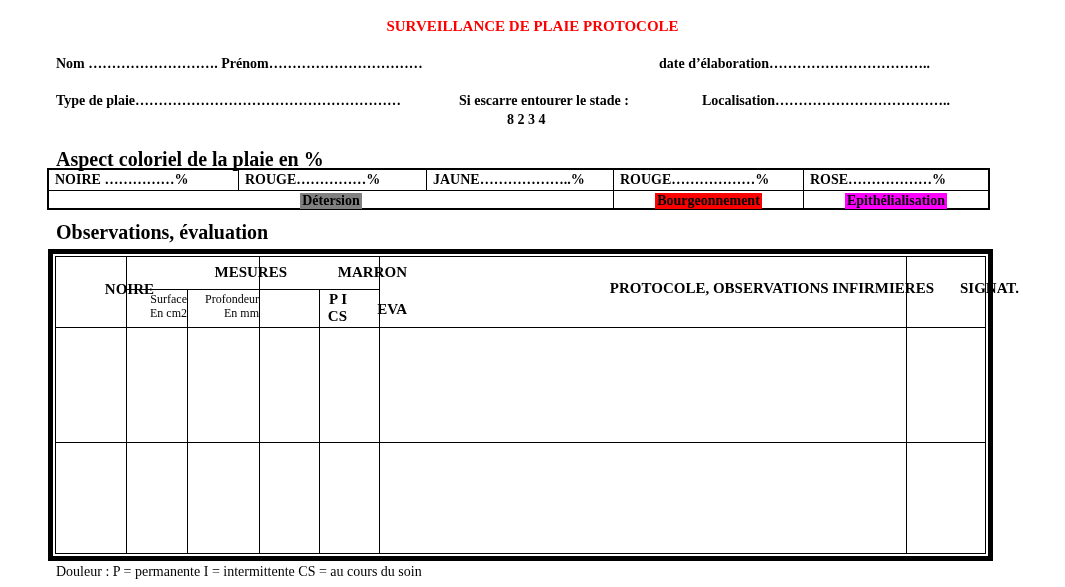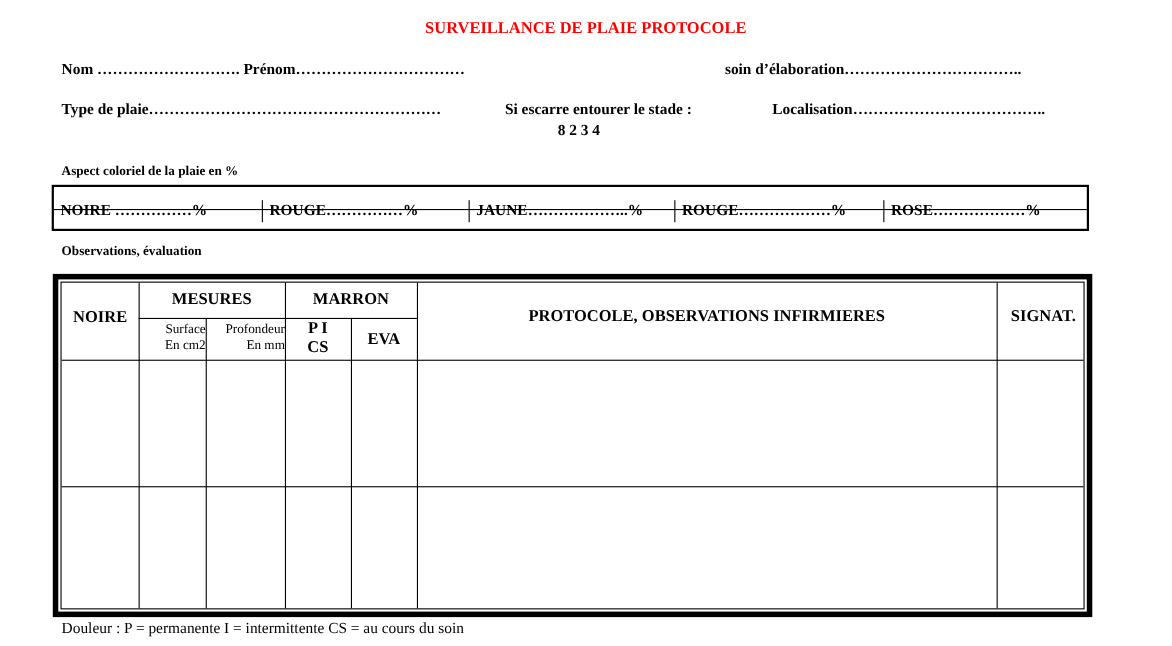--- a/index.html
+++ b/index.html
@@ -3,60 +3,71 @@
 <meta charset="utf-8">
 <style>
   html, body { margin:0; padding:0; background:#ffffff; }
   body {
     width:1065px; height:587px; position:relative; overflow:hidden;
     font-family:"Liberation Serif", "DejaVu Serif", serif; color:#000;
   }
   .abs { position:absolute; white-space:nowrap; }
   .title { left:0; width:1065px; text-align:center; top:18px; font-size:15px; color:#ff0000; font-weight:bold; }
   .f14 { font-size:14px; font-weight:bold; }
-  .f16 { font-size:12px; font-weight:bold;text-align:center; }
+  .f16 { font-size:20px; font-weight:bold;text-align:center; }
 
   
   .ctab { position:absolute; left:47px; top:168px; width:943px; height:42px; border:2px solid #000; box-sizing:border-box; }
   .ctab .row1 { position:absolute; left:0; top:0; right:0; height:20px; border-bottom:1px solid #000; }
-  .ctab .cell { position:absolute; top:12px; height:20px; font-size:14px; font-weight:bold; line-height:20px; padding-left:6px; box-sizing:border-box; border-right:1px solid #000; }
+  .ctab .cell { position:absolute; top:0; height:20px; font-size:14px; font-weight:bold; line-height:20px; padding-left:6px; box-sizing:border-box; border-right:1px solid #000; }
   .ctab .row2 { position:absolute; left:0; top:21px; right:0; height:17px; }
   .ctab .c2 { position:absolute; top:0; height:17px; box-sizing:border-box; text-align:center; border-right:1px solid #000; }
   .tag { display:inline-block; font-size:14px; font-weight:bold; line-height:16px; padding:0 2px; }
 
   
   .otab-outer { position:absolute; left:48px; top:249px; width:945px; height:312px; border:5px solid #000; box-sizing:border-box; }
   .otab-inner { position:absolute; left:2px; top:2px; right:2px; bottom:2px; border:1px solid #000; }
   .vl { position:absolute; width:0; border-left:1.5px solid #000; }
   .hl { position:absolute; height:0; border-top:1.5px solid #000; }
-  .th { position:absolute; font-weight:bold; font-size:15px; text-align:center; }
+  .th { position:absolute; font-weight:bold; font-size:15px; text-align:right;margin-left:28px; }
   .th-small { position:absolute; font-size:12px; text-align:right; line-height:14px; }
   .footnote { left:56px; top:564px; font-size:14px; }
 </style>
 </head>
 <body>
 
 <div class="abs title">SURVEILLANCE DE PLAIE PROTOCOLE</div>
 
 <div class="abs f14" style="left:56px; top:56px;">Nom ………………………. Prénom……………………………</div>
-<div class="abs f14" style="left:659px; top:56px;">soin d’élaboration……………………………..</div>
+<div class="abs f14" style="left:659px; top:56px;">date d’élaboration……………………………..</div>
 <div class="abs f14" style="left:56px; top:93px;">Type de plaie…………………………………………………</div>
 <div class="abs f14" style="left:459px; top:93px;">Si escarre entourer le stade :</div>
 <div class="abs f14" style="left:507px; top:112px;">8  2  3  4</div>
 <div class="abs f14" style="left:702px; top:93px;">Localisation………………………………..</div>
 
 <div class="abs f16" style="left:56px; top:148px;">Aspect coloriel de la plaie en %</div>
 
 <div class="ctab">
   <div class="row1">
     <div class="cell" style="left:0; width:190px;">NOIRE ……………%</div>
     <div class="cell" style="left:190px; width:188px;">ROUGE……………%</div>
     <div class="cell" style="left:378px; width:187px;">JAUNE………………..%</div>
     <div class="cell" style="left:755px; width:184px; border-right:none;">ROSE………………%</div>
     <div class="cell" style="left:565px; width:190px;">ROUGE………………%</div>
+  </div>
+  <div class="row2">
+    <div class="c2" style="left:0; width:565px;">
+      <span class="tag" style="background:#808080;">Détersion</span>
+    </div>
+    <div class="c2" style="left:565px; width:190px;">
+      <span class="tag" style="background:#ff0000;">Bourgeonnement</span>
+    </div>
+    <div class="c2" style="left:755px; width:184px; border-right:none;">
+      <span class="tag" style="background:#ff00ff;">Epithélialisation</span>
+    </div>
   </div>
 </div>
 
 <div class="abs f16" style="left:56px; top:221px;">Observations, évaluation</div>
 
 <div class="otab-outer">
   <div class="otab-inner">
 
     <div class="vl" style="left:70px; top:0; bottom:0;"></div>
     <div class="vl" style="left:131px; top:32px; bottom:0;"></div>

